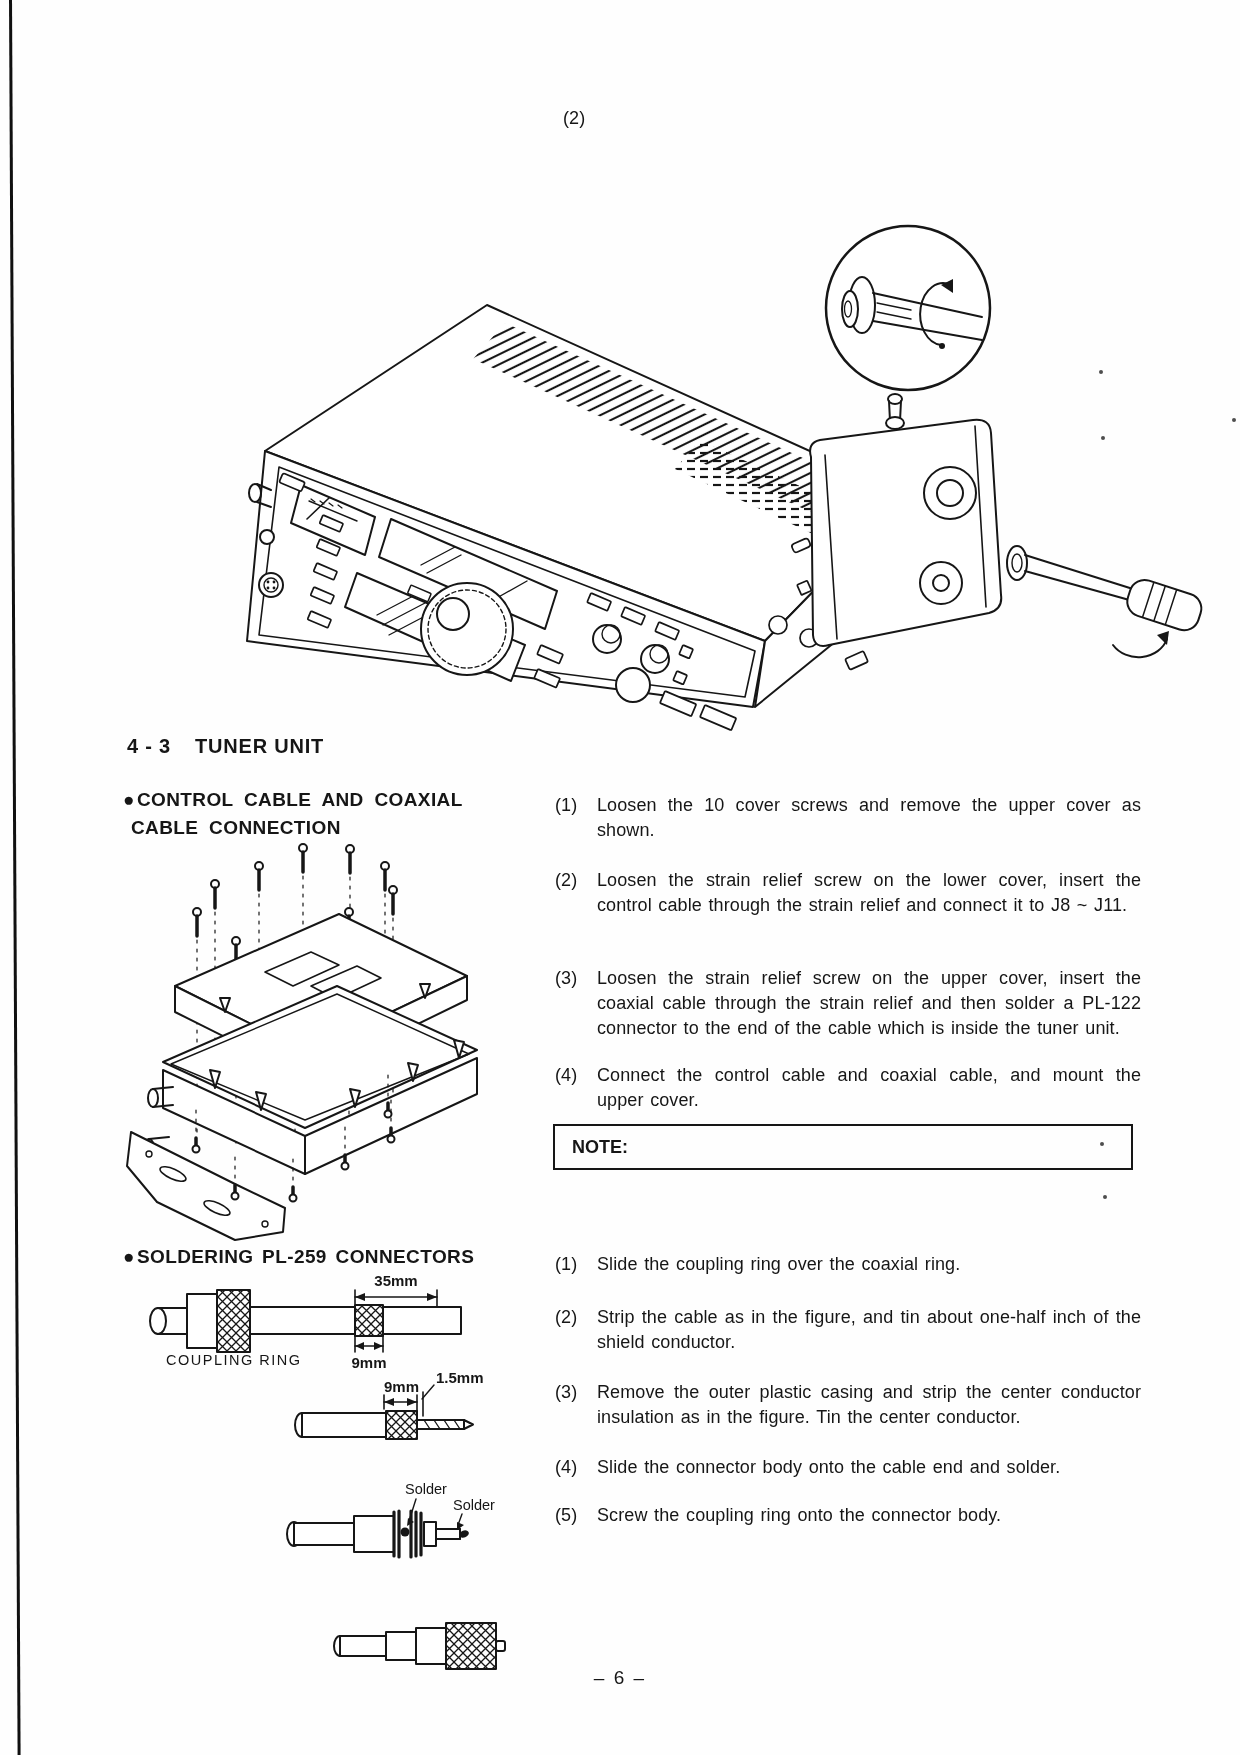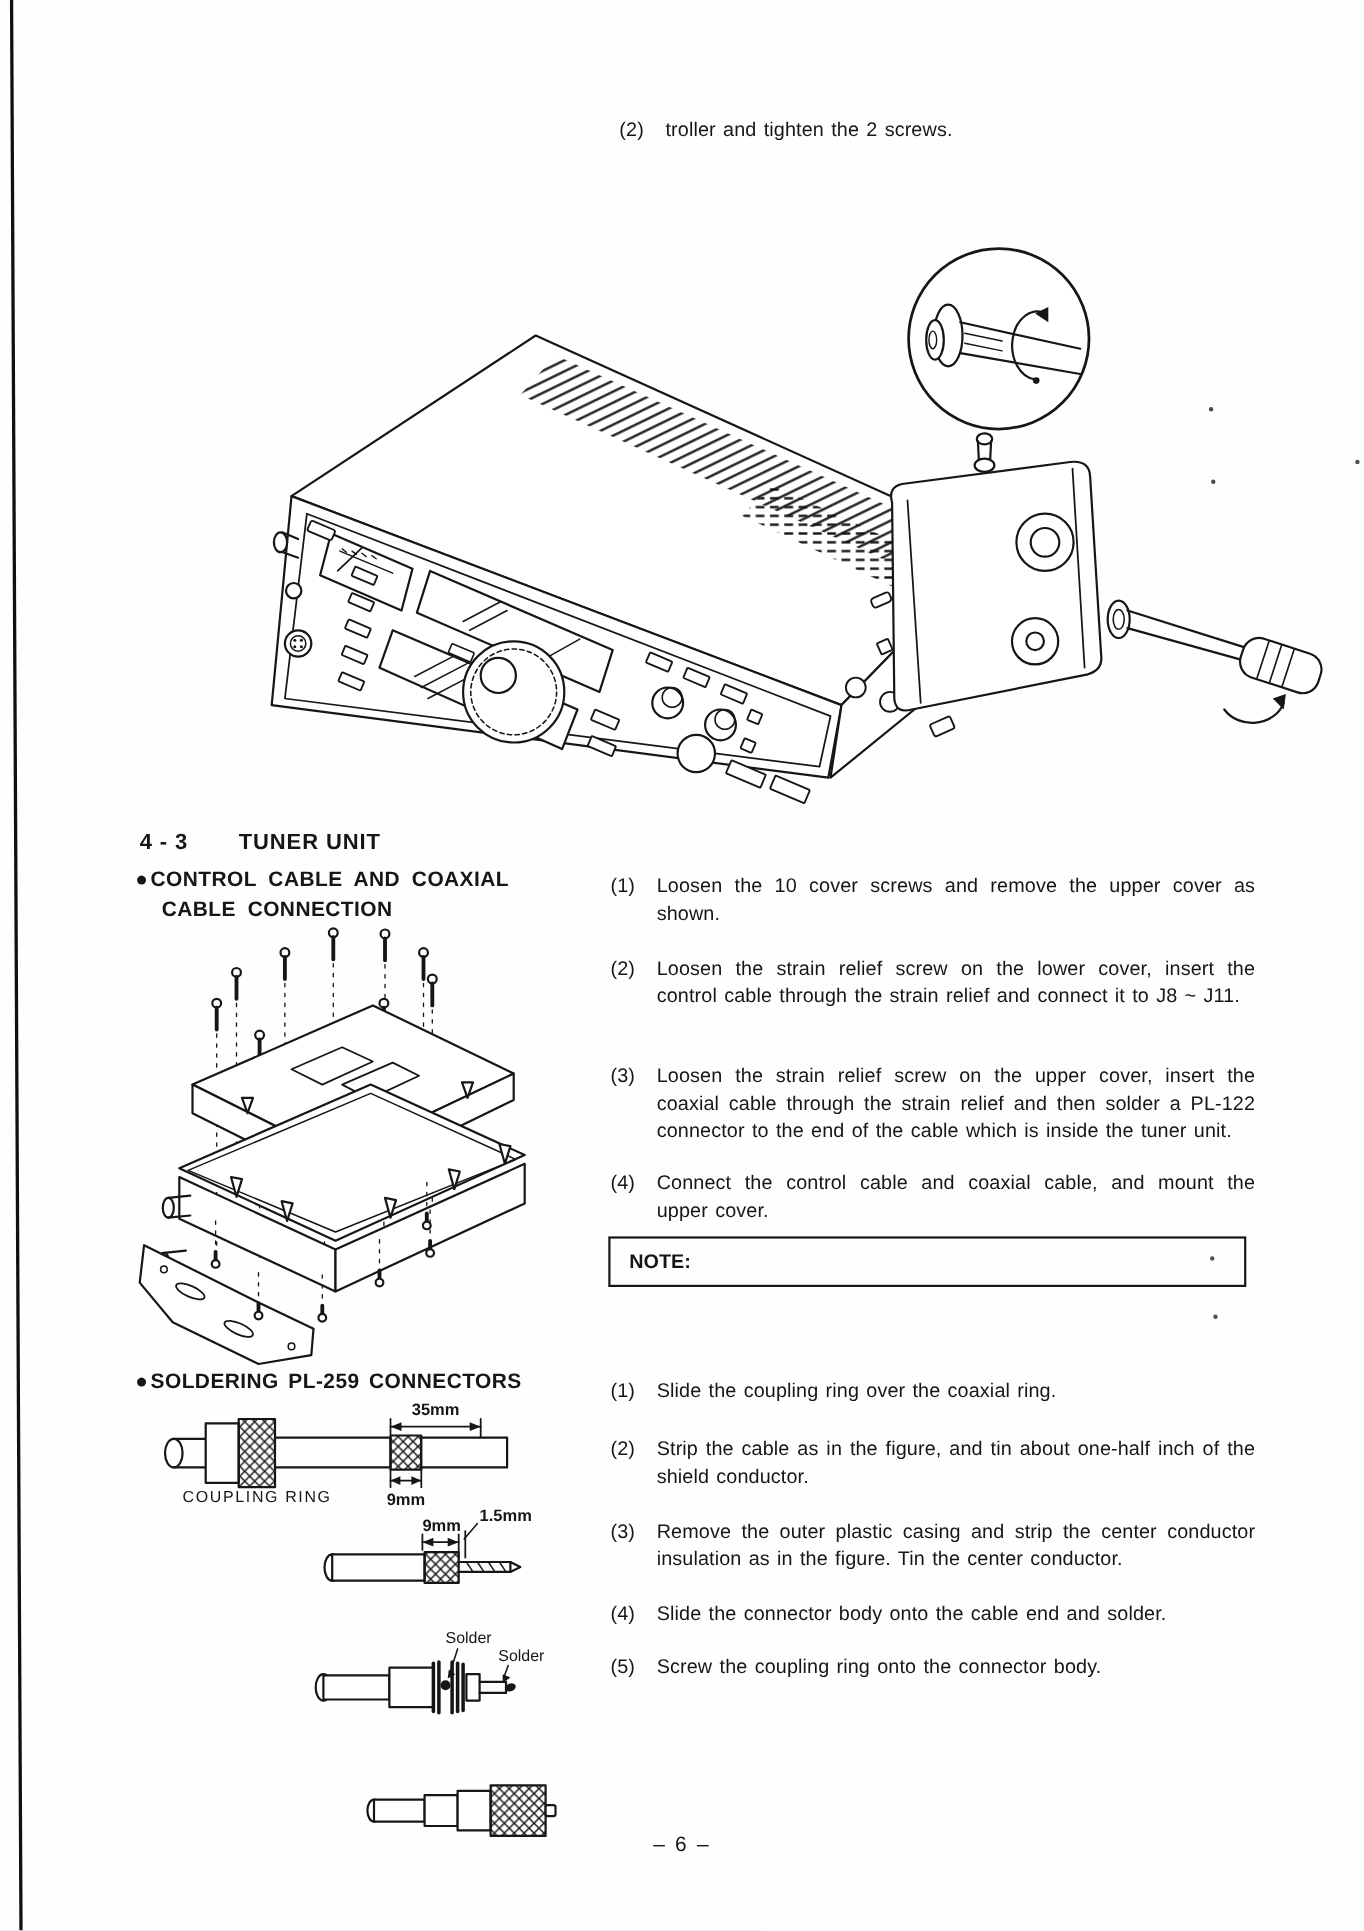--- a/index.html
+++ b/index.html
@@ -51,21 +51,20 @@
       </pattern>
       <pattern id="hk" width="9" height="9" patternUnits="userSpaceOnUse">
         <path d="M0,9 L9,0 M0,0 L9,9" stroke="#161616" stroke-width="1.3" fill="none"></path>
       </pattern>
     </defs>
   </svg>
 
   <div class="abs body-text step" style="left:563px;top:106px">
     <div class="num">(2)</div>
     <div class="txt">
-      <div>troller and tighten the 2 screws.</div>
     </div>
   </div>
 
   <svg style="left:205px;top:193px" width="1005" height="522" viewBox="0 0 1005 522">
     <g stroke="#161616" stroke-width="2" fill="#fff" stroke-linejoin="round" stroke-linecap="round">
 
       <polygon points="282,112 702,302 560,448 60,258"></polygon>
       <polygon points="60,258 560,448 548,514 42,448"></polygon>
       <polygon points="560,448 702,302 700,392 550,514"></polygon>
 
@@ -197,29 +196,29 @@
         <line x1="668" y1="128" x2="777" y2="147"></line>
         <line x1="672" y1="110" x2="706" y2="117" stroke-width="1.3"></line>
         <line x1="672" y1="119" x2="706" y2="126" stroke-width="1.3"></line>
         <path d="M736,152 a23,31 0 1 1 10,-60" fill="none"></path>
         <polygon points="748,86 736,92 748,100" fill="#161616" stroke="none"></polygon>
         <circle cx="737" cy="153" r="3" fill="#161616" stroke="none"></circle>
       </g>
     </g>
   </svg>
 
-  <div class="abs h-main" style="left:127px;top:755px;display:flex;gap:46px">
+  <div class="abs h-main" style="left:127px;top:735px;display:flex;gap:24px">
     <span>4 - 3</span>
     <span>TUNER UNIT</span>
   </div>
   <div class="abs h-sub" style="left:123px;top:786px">
     <div>
       <span class="bullet">●</span><span>CONTROL CABLE AND COAXIAL</span>
     </div>
-    <div style="margin-left:24px">CABLE CONNECTION</div>
+    <div style="margin-left:8px">CABLE CONNECTION</div>
   </div>
 
   <svg style="left:115px;top:836px" width="432" height="406" viewBox="0 0 432 406">
     <g stroke="#161616" stroke-width="2" fill="#fff" stroke-linejoin="round" stroke-linecap="round">
 
       <g>
         <g>
             <circle cx="82" cy="76" r="4"></circle>
             <line x1="82" y1="80" x2="82" y2="100" stroke-width="3.5"></line>
             <line x1="82" y1="104" x2="82" y2="300" stroke-width="1.2" stroke-dasharray="3 6"></line>

